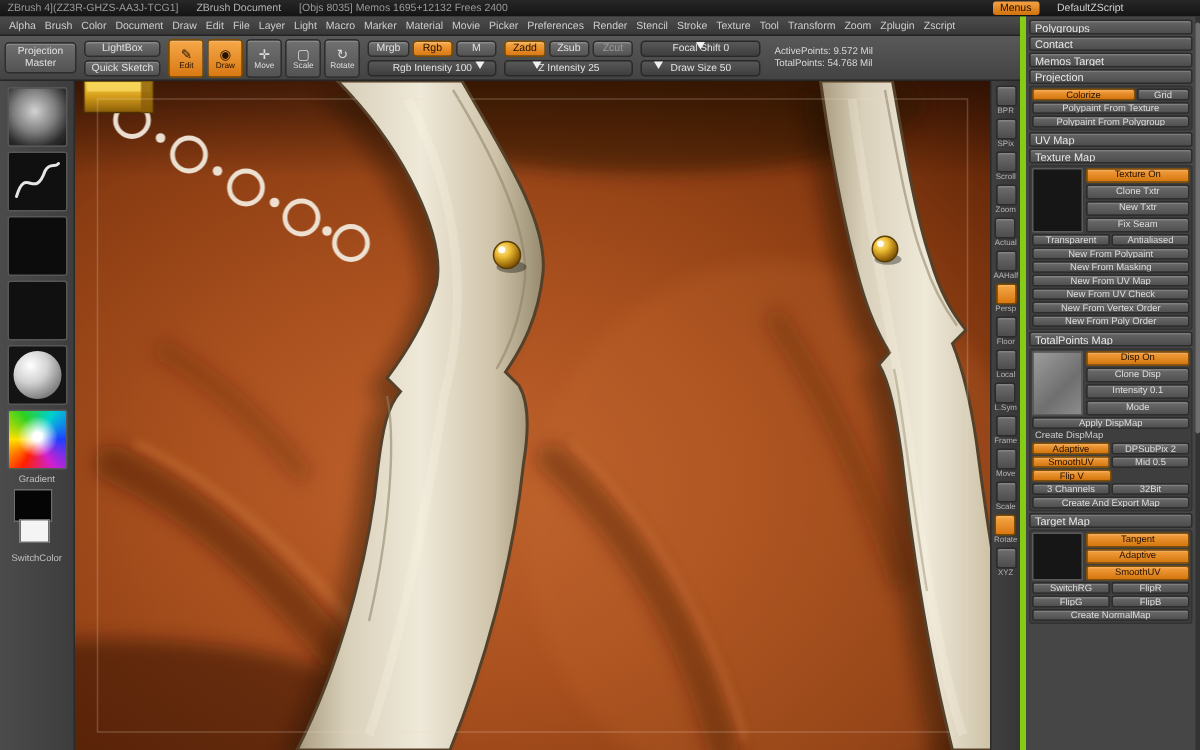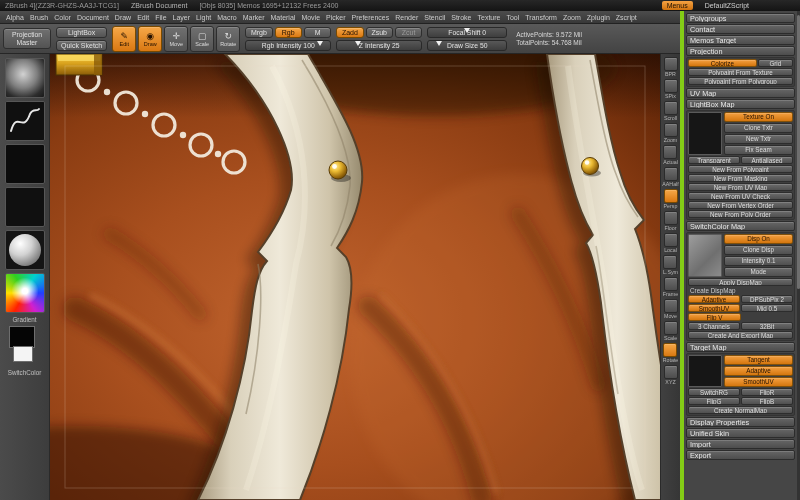--- a/index.html
+++ b/index.html
@@ -439,21 +439,21 @@
         <div class="p-row">
             <div class="p-btn">Polypaint From Texture</div>
           </div>
         <div class="p-row">
             <div class="p-btn">Polypaint From Polygroup</div>
           </div>
       </div>
 
       <div class="p-header">UV Map</div>
 
-      <div class="p-header">LightBox Map</div>
+      <div class="p-header">Texture Map</div>
       <div class="p-body">
         <div class="p-split">
           <div class="thumb" style="height:43px"></div>
           <div class="p-col">
             <div class="p-btn orange">Texture On</div>
             <div class="p-btn">Clone Txtr</div>
             <div class="p-btn">New Txtr</div>
             <div class="p-btn">Fix Seam</div>
           </div>
         </div>
@@ -477,21 +477,21 @@
             </div>
             <div class="p-row">
               <div class="p-btn">New From Vertex Order</div>
             </div>
             <div class="p-row">
               <div class="p-btn">New From Poly Order</div>
             </div>
           </div>
       </div>
 
-      <div class="p-header">SwitchColor Map</div>
+      <div class="p-header">TotalPoints Map</div>
       <div class="p-body">
         <div class="p-split">
           <div class="thumb noise" style="height:43px"></div>
           <div class="p-col">
             <div class="p-btn orange">Disp On</div>
             <div class="p-btn">Clone Disp</div>
             <div class="p-btn">Intensity 0.1</div>
             <div class="p-btn">Mode</div>
           </div>
         </div>
@@ -536,26 +536,19 @@
         </div>
         <div class="p-row">
           <div class="p-btn">FlipG</div>
           <div class="p-btn">FlipB</div>
         </div>
         <div class="p-row">
             <div class="p-btn">Create NormalMap</div>
           </div>
       </div>
 
-      <div>
-
-      <div class="p-header">Display Properties</div>
-          <div class="p-header">Unified Skin</div>
-          <div class="p-header">Import</div>
-          <div class="p-header">Export</div>
-        </div>
 
       <div class="p-scrolltrack">
           <div class="p-scrollthumb"></div>
         </div>
     </div>
   </div>
 </div>
 
 </body></html>

